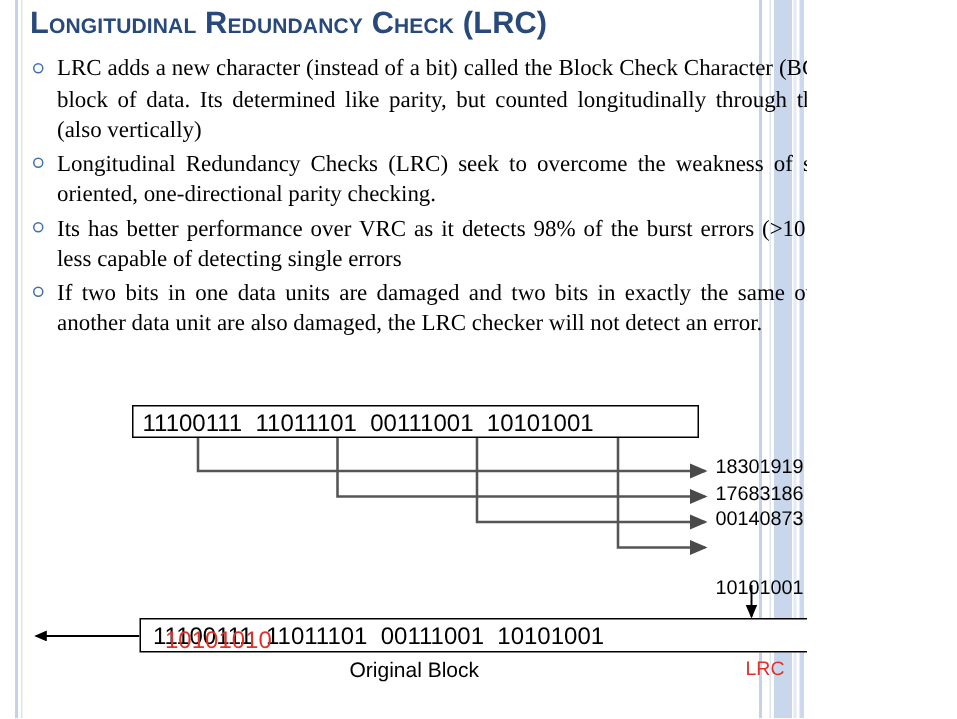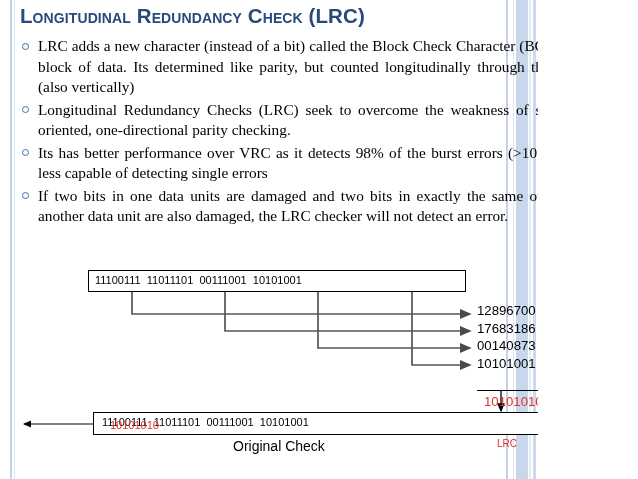--- a/index.html
+++ b/index.html
@@ -106,21 +106,21 @@
   .box-bottom {
     position: absolute;
     left: 93px; top: 150px;
     width: 473px; height: 23px;
     border: 1.6px solid #000;
     box-sizing: border-box;
     background: #fff;
   }
   .bits {
     font-family: "Liberation Sans", sans-serif;
-    font-size: 11px;
+    font-size: 16px;
     color: #000;
     white-space: pre;
   }
   .bits.red { color: #e03127; }
   .box-top .bits {
     position: absolute;
     left: 6px; top: 3px;
   }
   .box-bottom .bits {
     position: absolute;
@@ -134,41 +134,42 @@
     font-size: 13.2px;
     color: #000;
     line-height: 17.5px;
   }
   .stack .rowline { white-space: pre; }
   .stack .underlined {
     border-bottom: 1.6px solid #000;
     padding-bottom: 18px;
     display: inline-block;
     padding-right: 10px;
+    margin-top: 28px;
   }
   .stack .sum {
     color: #e03127;
     white-space: pre;
     display: block;
     padding-top: 2px;
     padding-left: 7px;
   }
 
   .label-original {
     position: absolute;
     left: 233px; top: 176px;
     font-family: "Liberation Sans", sans-serif;
     font-size: 14px;
     color: #000;
   }
   .label-lrc {
     position: absolute;
     left: 497px; top: 176px;
     font-family: "Liberation Sans", sans-serif;
-    font-size: 10px;
+    font-size: 13px;
     color: #e03127;
   }
 
   
   .slide-badge {
     position: absolute;
     left: 563px; top: 400px;
     width: 38px; height: 38px;
     border-radius: 50%;
     background: #4472a8;
@@ -240,31 +241,31 @@
       <path d="M501,128 L501,149" stroke="#000" stroke-width="1.3" fill="none" marker-end="url(#ahBlack)"></path>
 
       <path d="M93,162 L24,162" stroke="#000" stroke-width="1.2" fill="none" marker-end="url(#ahBlack)"></path>
     </svg>
 
     <div class="box-top">
       <span class="bits">11100111  11011101  00111001  10101001</span>
     </div>
 
     <div class="stack">
-      <div class="rowline">12896700</div>
+      <div class="rowline">18301919</div>
       <div class="rowline">17683186</div>
       <div class="rowline">00140873</div>
       <div><span class="rowline underlined">10101001</span></div>
       <div class="sum">10101010</div>
     </div>
 
     <div class="box-bottom">
       <span class="bits"><span>11100111  11011101  00111001  10101001 </span><span class="bits red">10101010</span></span>
     </div>
 
-    <div class="label-original">Original Check</div>
+    <div class="label-original">Original Block</div>
     <div class="label-lrc">LRC</div>
 
   </div>
 
   <div class="slide-badge">27</div>
 
 </div>
 
 </body></html>

